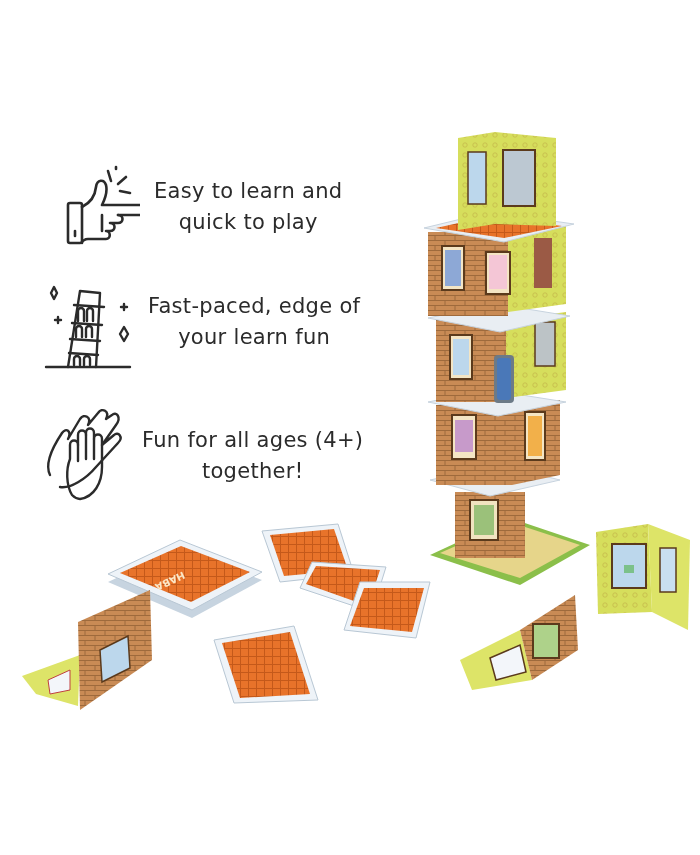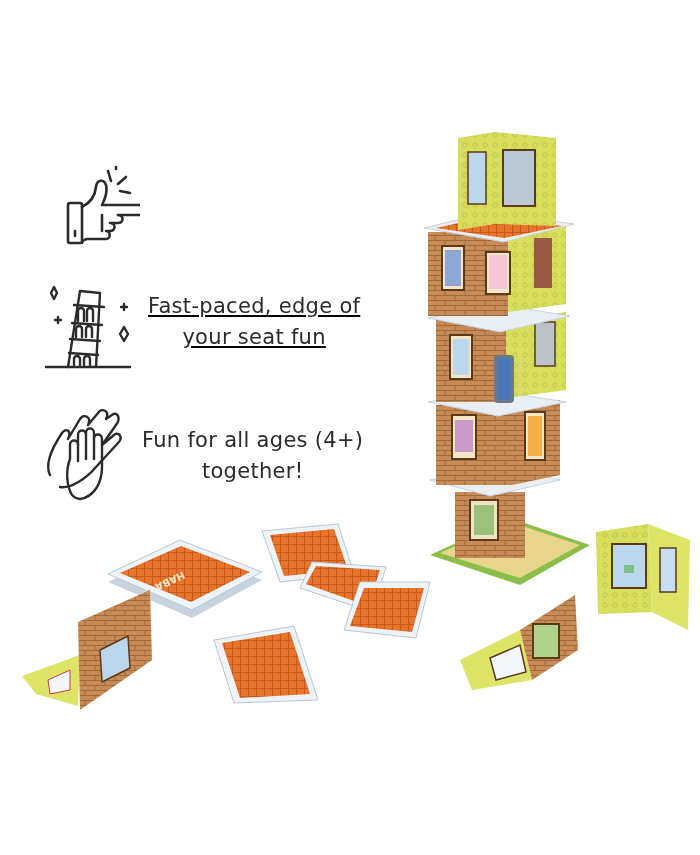--- a/index.html
+++ b/index.html
@@ -20,43 +20,47 @@
       <line x1="35" y1="66" x2="35" y2="71"></line>
       <path d="M42 42 C50 38 55 32 56 22 C57 14 64 14 66 20 C68 28 64 36 62 40 L100 40 C106 40 106 50 100 50 L78 50"></path>
       <path d="M78 50 C84 50 84 58 78 58 L70 58 C76 58 76 66 70 66 L66 66 C71 66 71 74 66 74 L48 74 C45 74 42 76 42 78"></path>
       <path d="M62 50 L62 58 M62 66 L62 58"></path>
       <line x1="68" y1="6" x2="71" y2="16"></line>
       <line x1="86" y1="12" x2="78" y2="19"></line>
       <line x1="90" y1="28" x2="80" y2="26"></line>
       <line x1="76" y1="2" x2="76" y2="4"></line>
     </svg>
   </div>
+  <div class="text" style="margin-left:14px; margin-top:-6px;">
+    <div>Easy to learn and</div>
+    <div>quick to play</div>
+  </div>
 </div>
 
-<div class="feature" style="top:275px;text-decoration:underline;">
+<div class="feature" style="top:275px;">
   <div class="icon">
     <svg width="100" height="92" viewBox="0 0 100 92" fill="none" stroke="#2b2b2b" stroke-width="2.4" stroke-linecap="round" stroke-linejoin="round">
       <line x1="6" y1="88" x2="90" y2="88"></line>
       <path d="M28 88 L40 12 L60 14 L56 88"></path>
       <line x1="34" y1="26" x2="64" y2="28"></line>
       <line x1="32" y1="44" x2="62" y2="46"></line>
       <line x1="30" y1="60" x2="60" y2="62"></line>
       <line x1="29" y1="74" x2="58" y2="76"></line>
       <path d="M38 42 v-10 a3 3 0 0 1 6 0 v10 M47 42 v-10 a3 3 0 0 1 6 0 v10"></path>
       <path d="M36 58 v-8 a3 3 0 0 1 6 0 v8 M46 58 v-8 a3 3 0 0 1 6 0 v8"></path>
       <path d="M34 86 v-6 a3 3 0 0 1 6 0 v6 M44 86 v-6 a3 3 0 0 1 6 0 v6"></path>
       <path d="M14 8 L17 14 L14 20 L11 14 Z"></path>
       <path d="M84 48 L88 55 L84 62 L80 55 Z"></path>
       <path d="M84 25 v6 M81 28 h6"></path>
       <path d="M18 38 v6 M15 41 h6"></path>
     </svg>
   </div>
   <div class="text" style="margin-left:8px; margin-top:-6px;">
     <div>Fast-paced, edge of</div>
-    <div>your seat fun</div>
+    <div>your learn fun</div>
   </div>
 </div>
 
 <div class="feature" style="top:405px;">
   <div class="icon">
     <svg width="100" height="100" viewBox="0 0 100 100" fill="none" stroke="#2b2b2b" stroke-width="2.4" stroke-linecap="round" stroke-linejoin="round">
       <path d="M10 70 C4 58 14 40 22 28 C26 22 32 26 28 34 L40 14 C44 8 52 12 48 20 L58 8 C62 2 70 6 66 14 L72 10 C76 6 82 12 76 20 L62 40 L74 30 C78 26 84 32 78 38 L56 62 C46 74 30 84 20 82"></path>
       <path d="M32 90 C26 80 26 64 30 54 L30 40 C30 34 38 34 38 40 L38 30 C38 24 46 24 46 30 L46 28 C46 22 54 22 54 28 L54 34 C54 28 62 28 62 34 L62 62 C62 78 54 92 40 94 C36 94 34 92 32 90 Z"></path>
       <line x1="38" y1="40" x2="38" y2="56"></line>
       <line x1="46" y1="30" x2="46" y2="54"></line>

